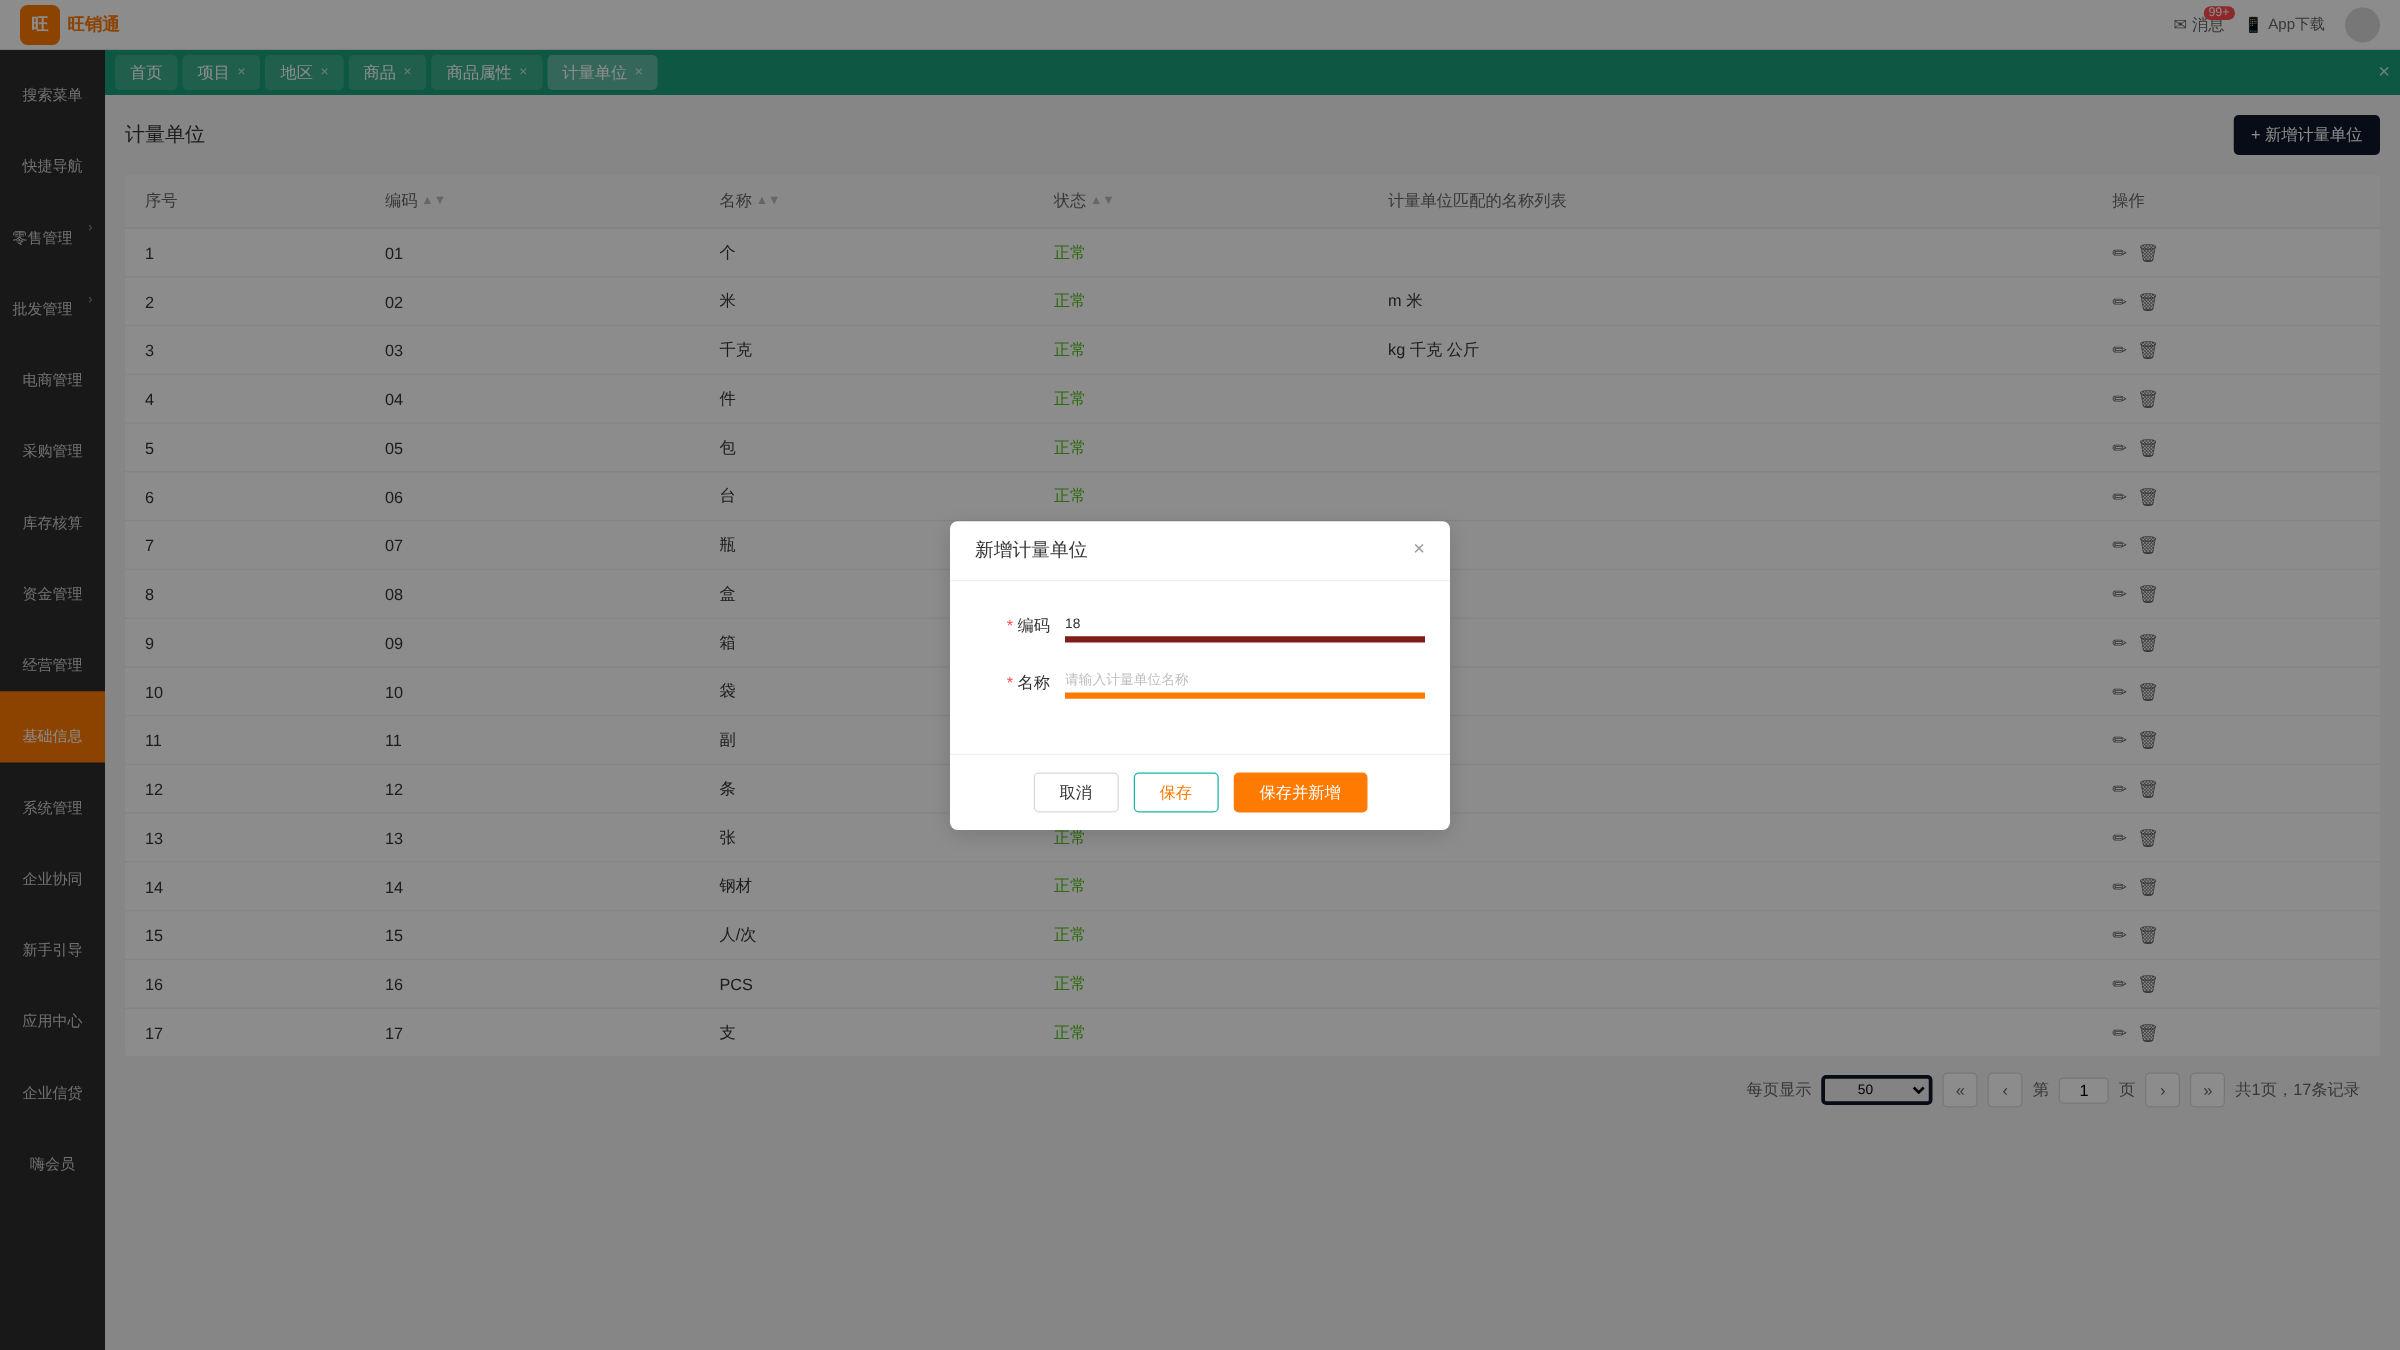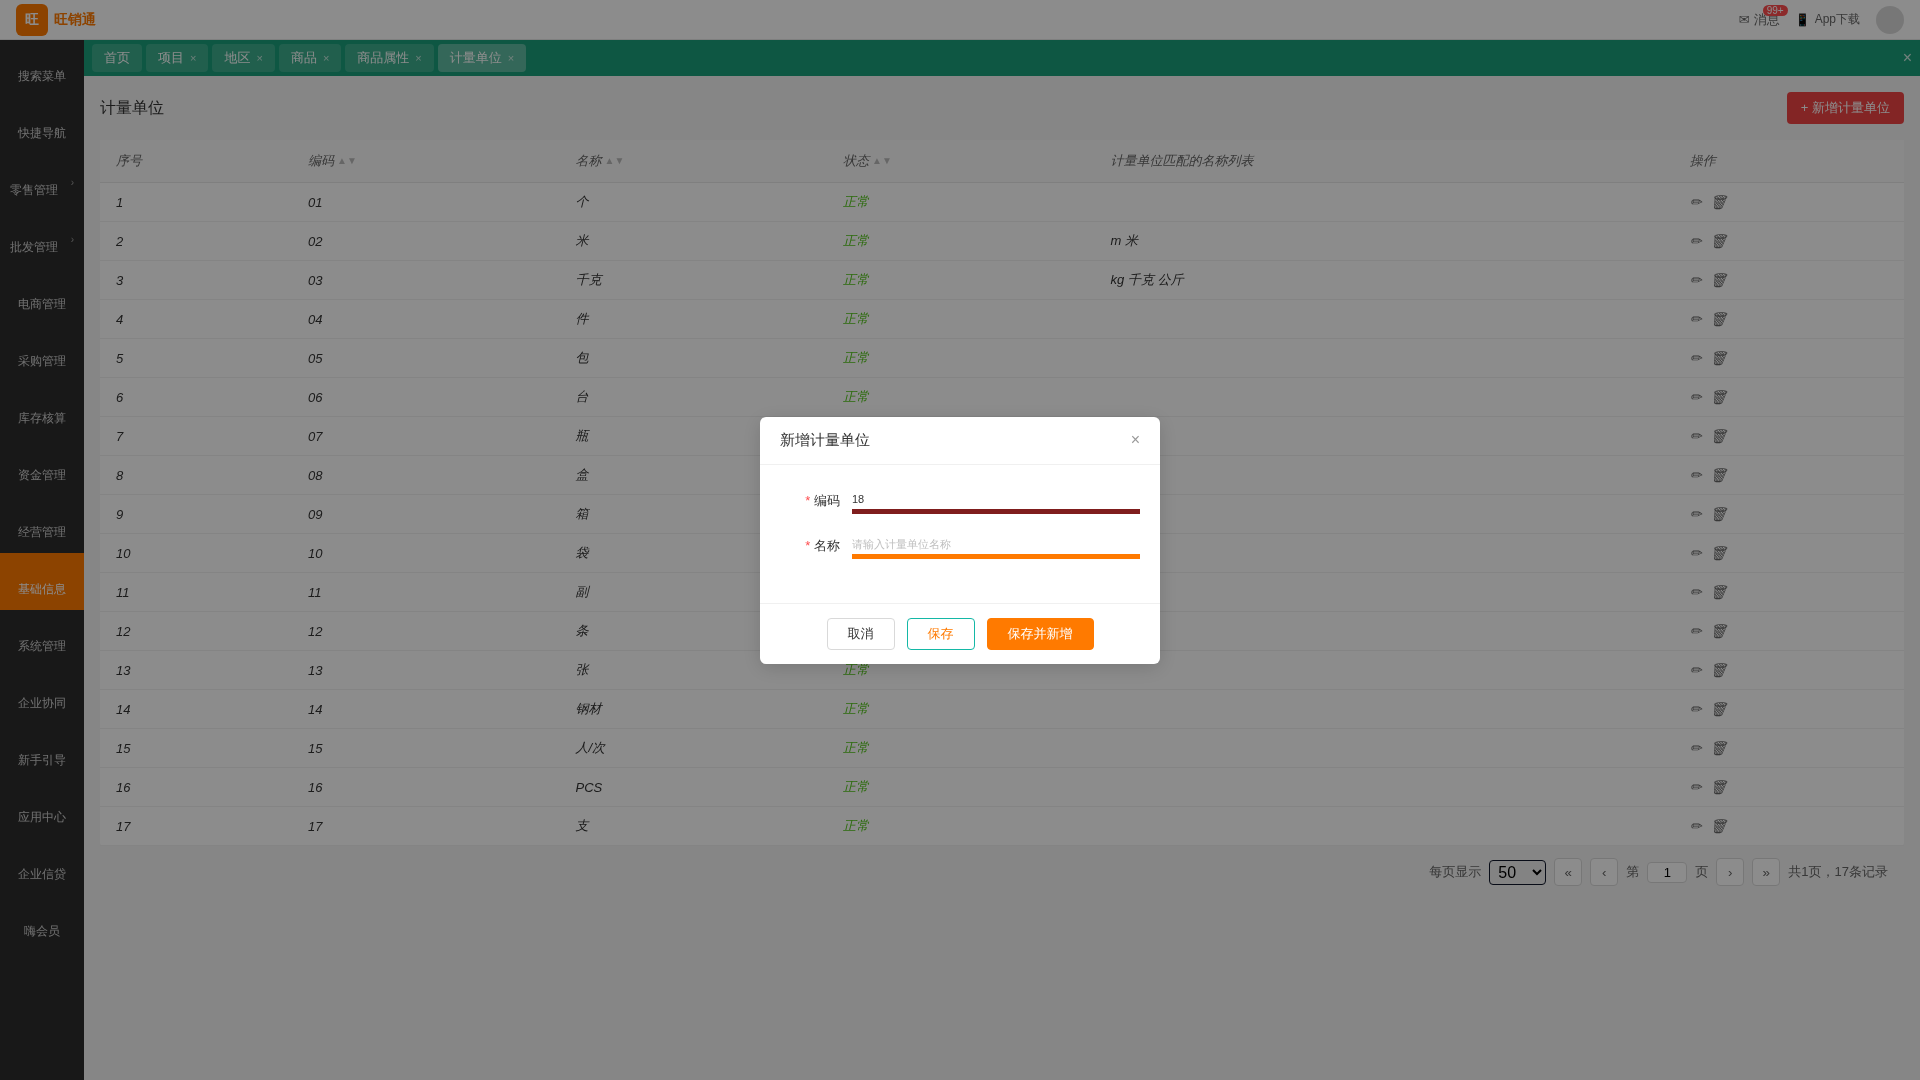--- a/index.html
+++ b/index.html
@@ -79,24 +79,24 @@
     .tab.active { background: rgba(255,255,255,0.3); }
     .tab-close { color: rgba(255,255,255,0.7); font-size: 11px; cursor: pointer; }
     .tabs-close-all { margin-left: auto; color: rgba(255,255,255,0.8); cursor: pointer; font-size: 16px; }
 
     
     .page-content { flex: 1; background: #f5f5f5; overflow-y: auto; padding: 16px; }
 
     
     .page-header { display: flex; align-items: center; justify-content: space-between; margin-bottom: 16px; }
     .page-title { font-size: 16px; font-weight: 500; color: #333; }
-    .btn-add { background: #ef4444; color: white; border: none; padding: 7px 14px; border-radius: 4px; cursor: pointer; font-size: 13px; }
-
-    
-    .table-container { background: white; border-radius: 4px; font-style: italic; }
+    .btn-add { background: #0f172a; color: white; border: none; padding: 7px 14px; border-radius: 4px; cursor: pointer; font-size: 13px; }
+
+    
+    .table-container { background: white; border-radius: 4px; }
     table { width: 100%; border-collapse: collapse; }
     thead tr { background: #fafafa; }
     th {
       padding: 12px 16px;
       text-align: left;
       font-weight: 500;
       color: #666;
       border-bottom: 1px solid #e8e8e8;
       font-size: 13px;
       white-space: nowrap;
@@ -107,21 +107,21 @@
       font-size: 13px;
       color: #333;
     }
     .status-normal { color: #52c41a; }
     .action-btns { display: flex; gap: 8px; align-items: center; }
     .action-edit { color: #666; cursor: pointer; font-size: 14px; }
     .action-delete { color: #666; cursor: pointer; font-size: 14px; }
 
     
     .pagination { display: flex; align-items: center; justify-content: flex-end; padding: 12px 16px; gap: 8px; font-size: 13px; color: #666; }
-    .pagination-select { border: 1px solid #0f172a; border-radius: 4px; padding: 2px 4px; font-size: 16px; }
+    .pagination-select { border: 3px solid #0f172a; border-radius: 4px; padding: 2px 22px; font-size: 11px; }
     .pagination-btn { border: 1px solid #d9d9d9; background: white; border-radius: 4px; width: 28px; height: 28px; display: flex; align-items: center; justify-content: center; cursor: pointer; color: #666; }
     .pagination-input { border: 1px solid #d9d9d9; border-radius: 4px; width: 40px; text-align: center; padding: 2px; font-size: 13px; }
 
     
     .modal-overlay {
       position: fixed;
       top: 0; left: 0; right: 0; bottom: 0;
       background: rgba(0,0,0,0.45);
       display: flex;
       align-items: center;

